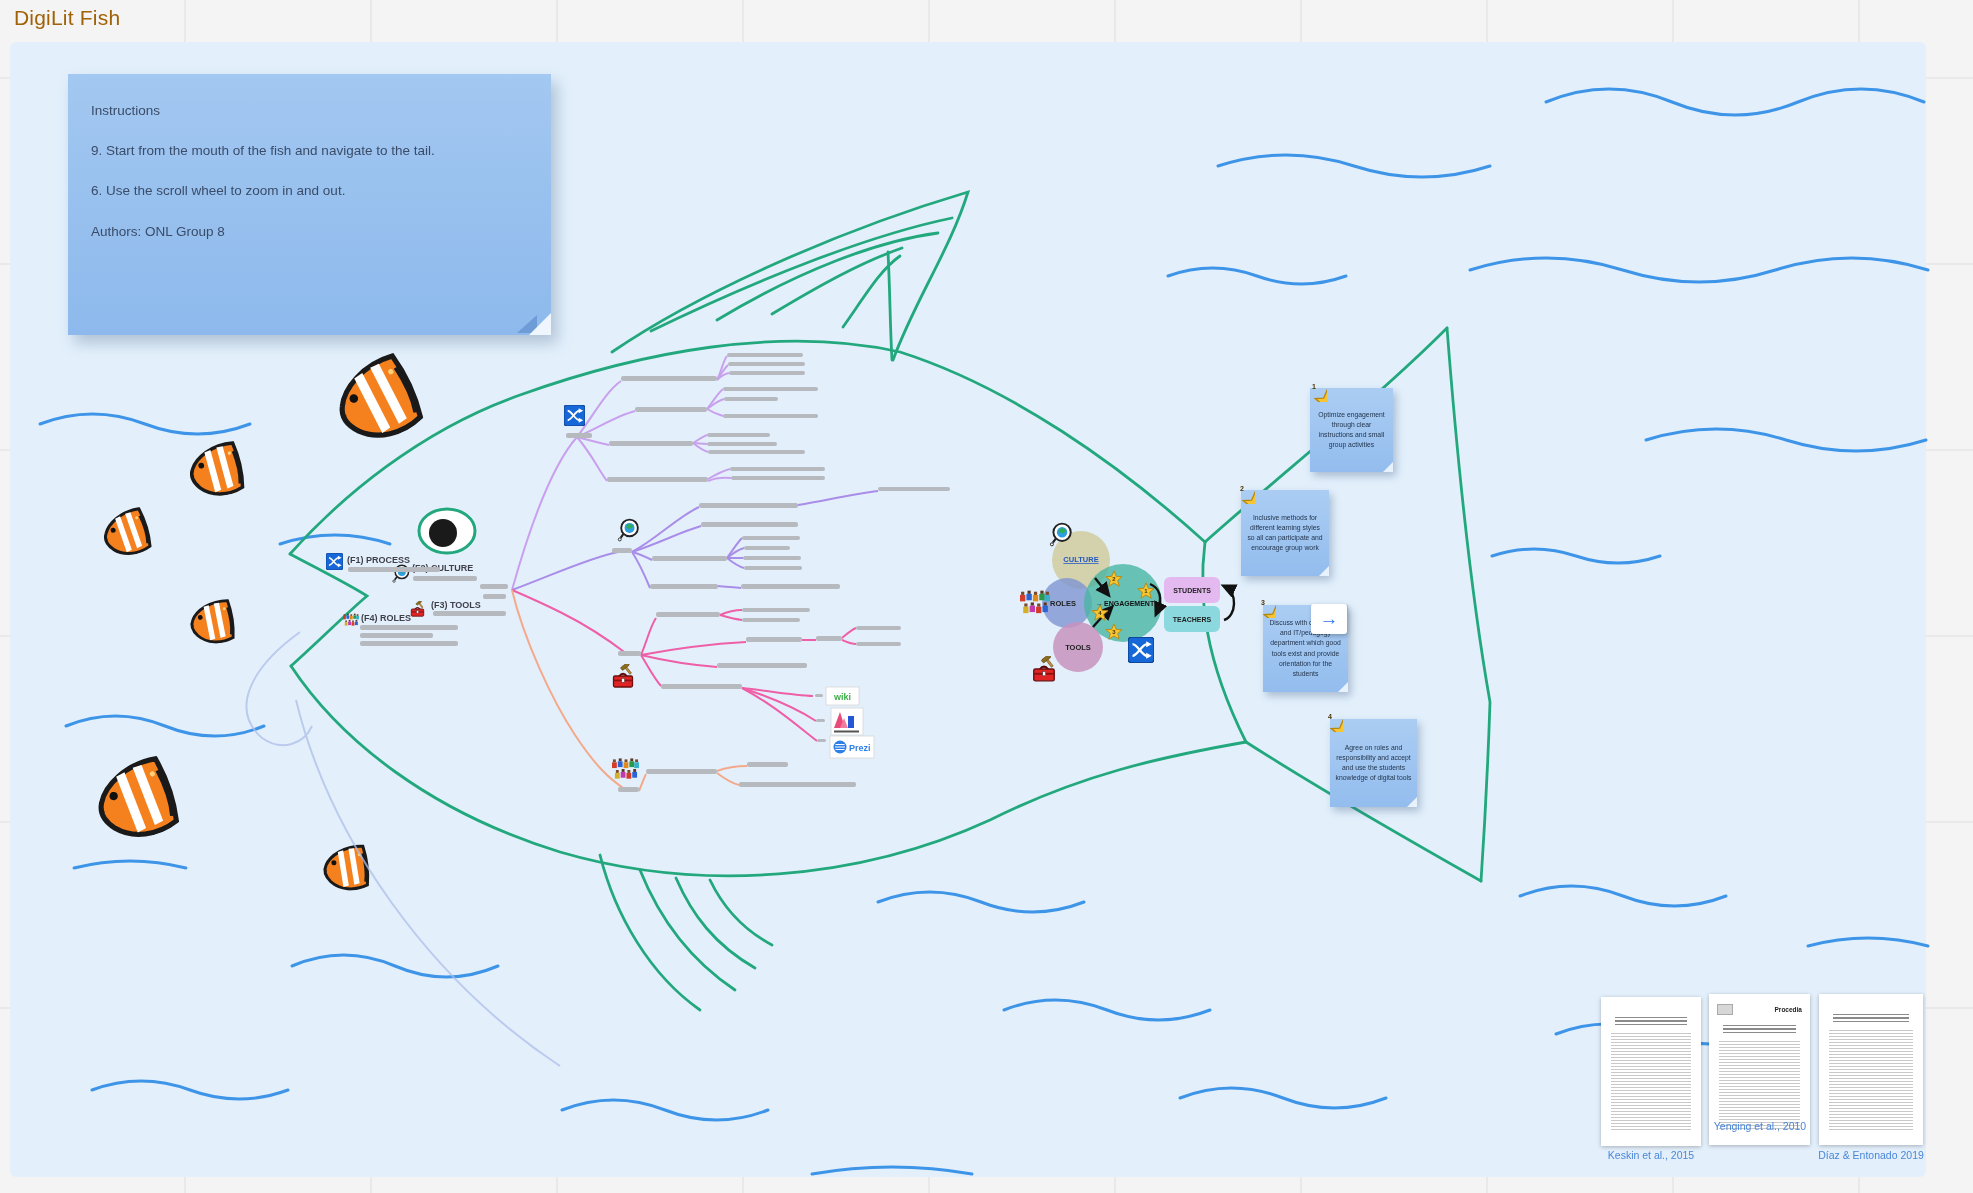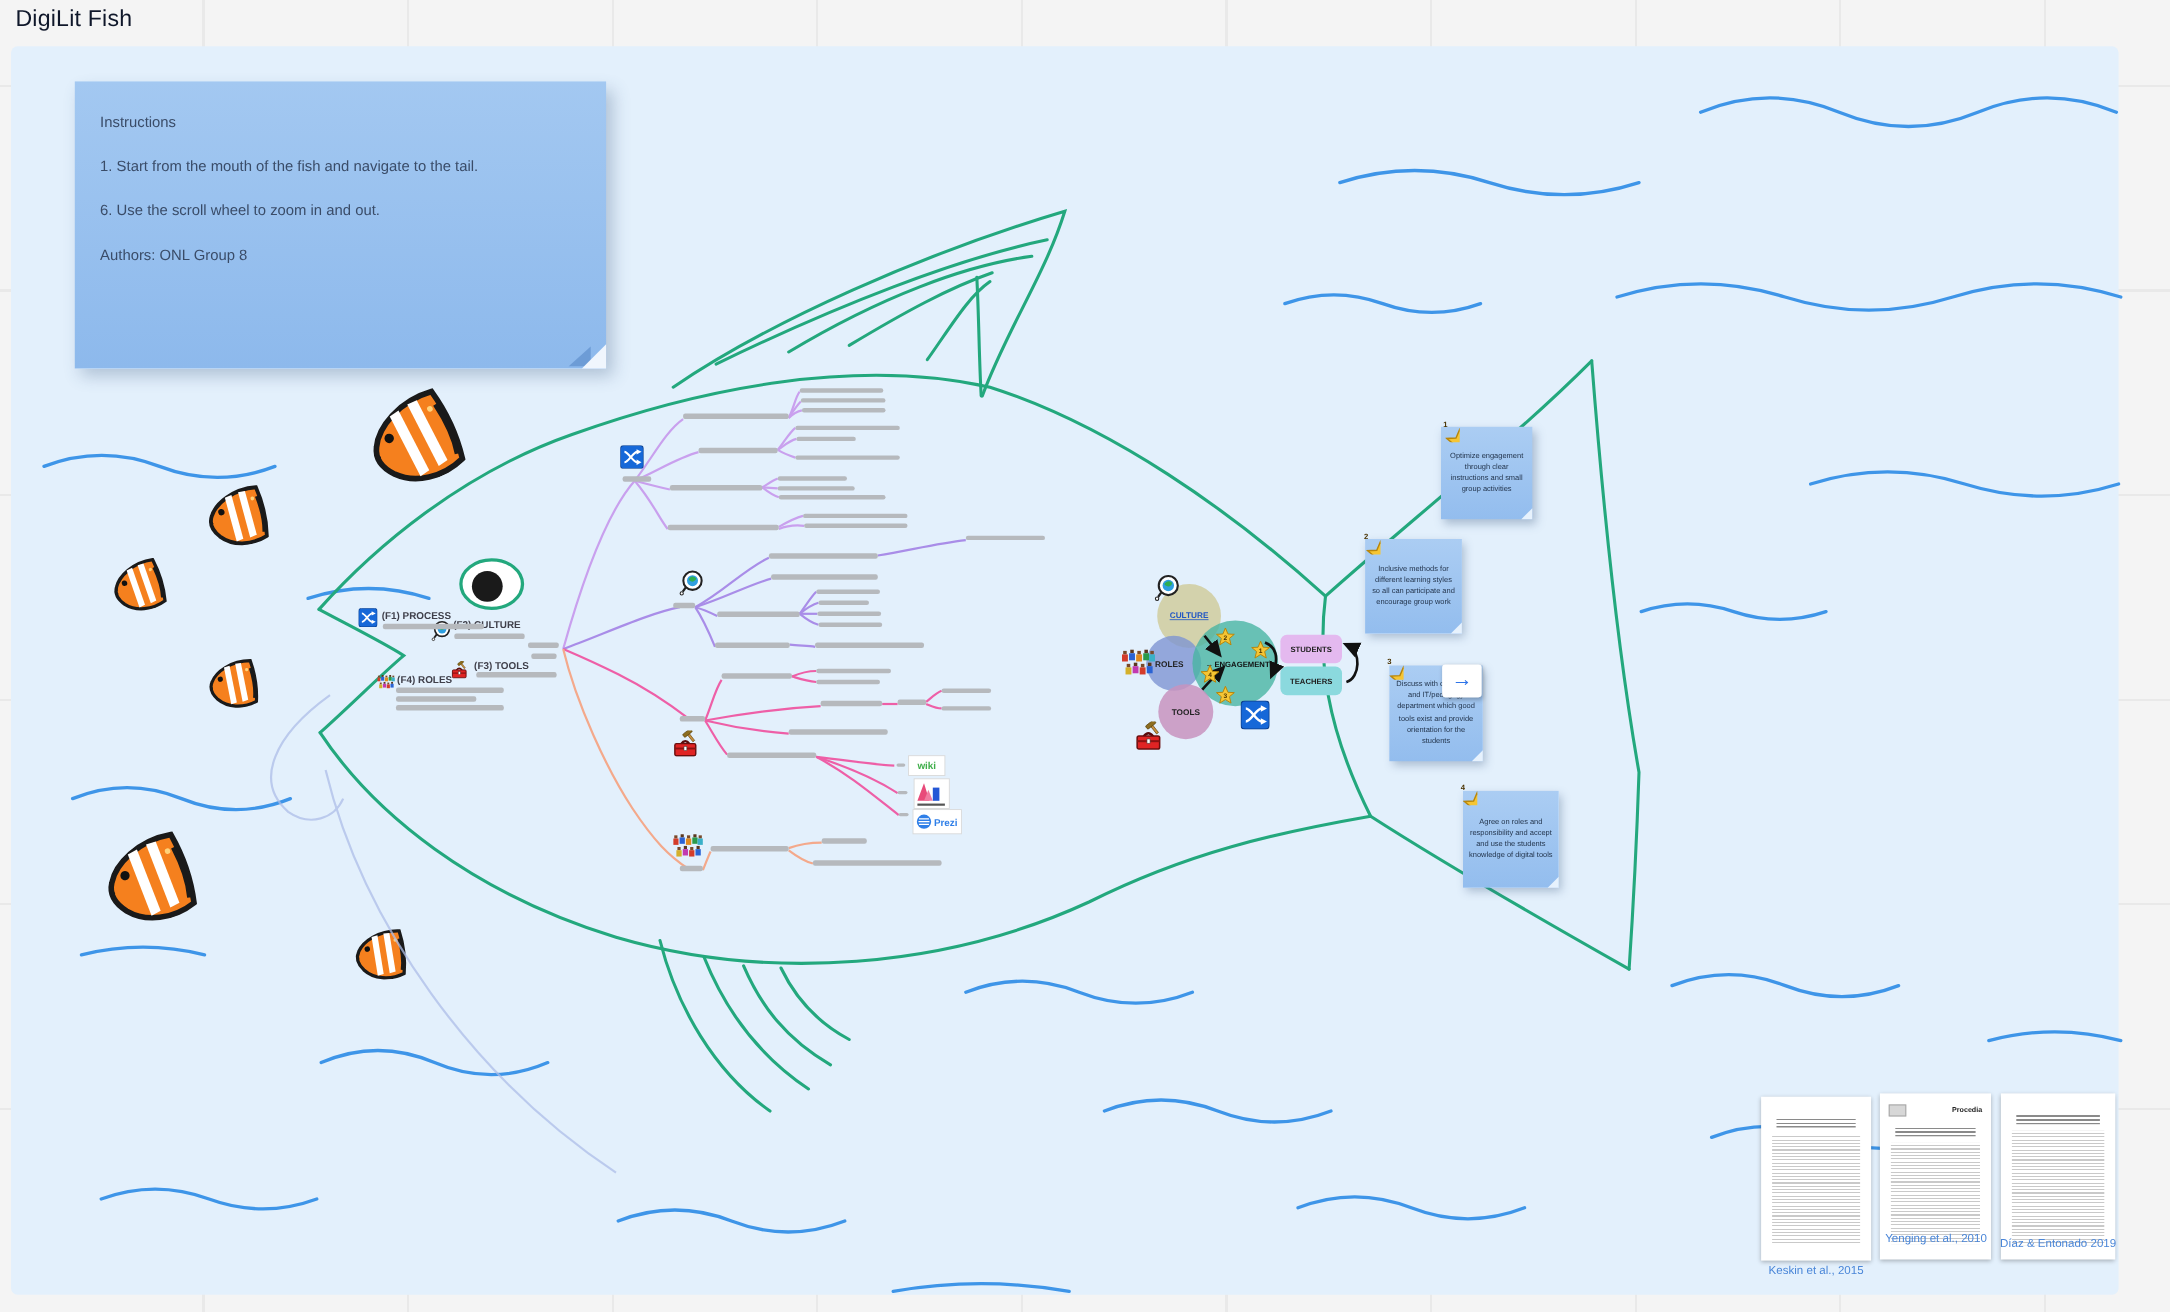--- a/index.html
+++ b/index.html
@@ -7,21 +7,21 @@
     width:1973px;height:1193px;overflow:hidden;
     font-family:"Liberation Sans",sans-serif;
     background:
       repeating-linear-gradient(90deg,transparent 0 184px,#e9e9e9 184px 186px),
       repeating-linear-gradient(0deg,transparent 0 184px,#e9e9e9 184px 186px),
       #f4f4f4;
   }
   #stage{position:relative;width:1973px;height:1193px;}
   .app-title{
     position:absolute;left:14px;top:6px;
-    font-size:21px;color:#0f172a;letter-spacing:.2px;
+    font-size:21px;color:#a16207;letter-spacing:.2px;
   }
   .board{
     position:absolute;left:10px;top:42px;width:1916px;height:1135px;
     background:#e3f0fc;border-radius:6px;
   }
   svg.art{position:absolute;left:0;top:0;}
   
   .inote{
     position:absolute;left:68px;top:74px;width:483px;height:261px;
     background:linear-gradient(180deg,#a3c8f1 0%,#8db9ec 100%);
@@ -439,21 +439,21 @@
 
       <use href="#icon-magglobe" x="1048" y="522" width="26" height="26"></use>
       <use href="#icon-people" x="1020" y="590" width="30" height="27"></use>
       <use href="#icon-toolbox" x="1030" y="656" width="28" height="26"></use>
       <use href="#icon-shuffle" x="1128" y="637" width="26" height="26"></use>
     </g>
   </svg>
 
   <div class="inote">
     <p>Instructions</p>
-    <p>1. Start from the mouth of the fish and navigate to the tail.</p>
+    <p>9. Start from the mouth of the fish and navigate to the tail.</p>
     <p>6. Use the scroll wheel to zoom in and out.</p>
     <p>Authors: ONL Group 8</p>
   </div>
 
   <div class="snote" style="left:1310px;top:388px;width:83px;height:84px;">
     <span>Optimize engagement through clear instructions and small group activities</span>
   </div>
   <div class="nstar" style="left:1301px;top:376px;">
     <svg width="26" height="26" viewBox="-10 -10 20 20">
         <use href="#star"></use>
@@ -506,15 +506,15 @@
     <div class="dtitle"></div>
     <div class="doclines" style="height:92px;margin:0 2px;"></div>
   </div>
   <div class="doc" style="left:1819px;top:994px;width:104px;height:151px;">
     <div class="dtitle"></div>
     <div class="doclines" style="height:104px;margin:0 2px;"></div>
   </div>
 
   <div class="reflink" style="left:1596px;top:1149px;width:110px;">Keskin et al., 2015</div>
   <div class="reflink" style="left:1706px;top:1120px;width:108px;">Yenging et al., 2010</div>
-  <div class="reflink" style="left:1814px;top:1125px;width:114px;">Díaz &amp; Entonado 2019</div>
+  <div class="reflink" style="left:1814px;top:1149px;width:114px;">Díaz &amp; Entonado 2019</div>
 
 </div>
 
 </body></html>

